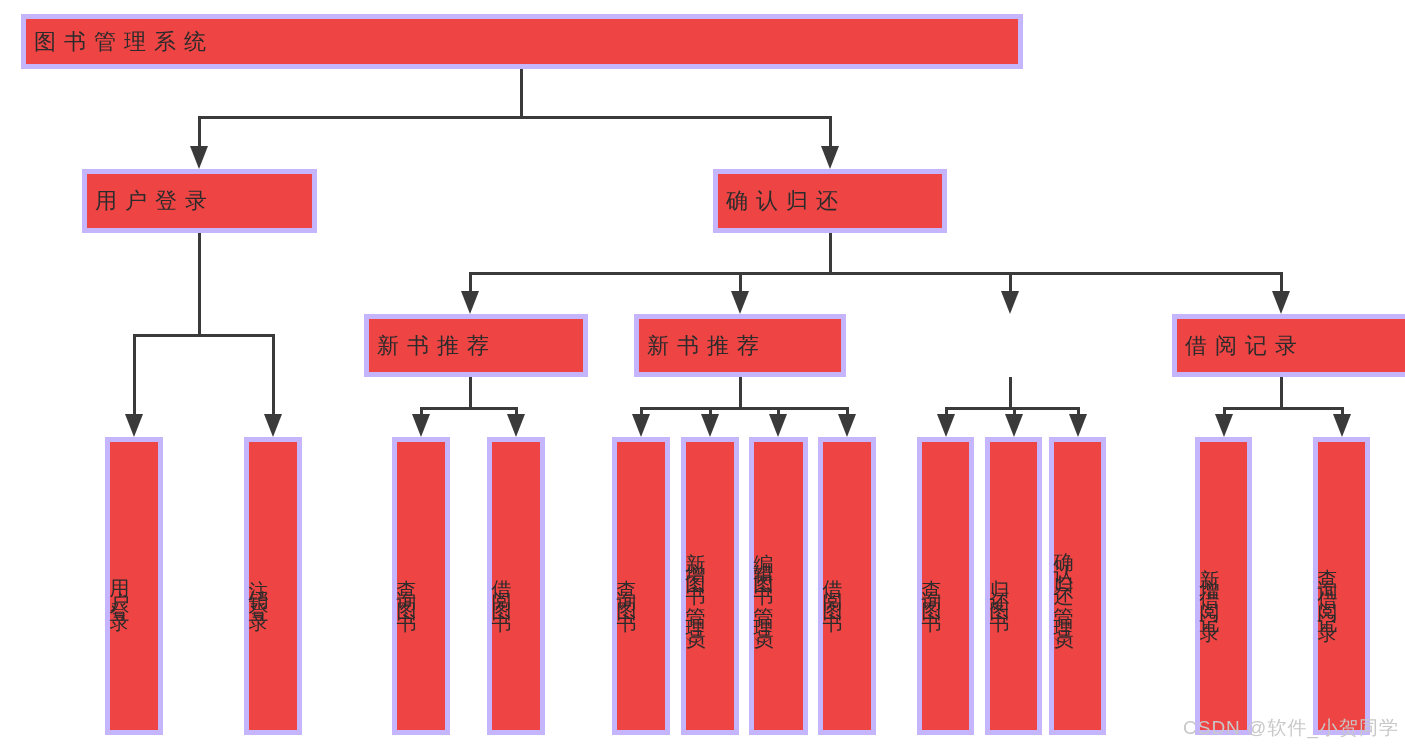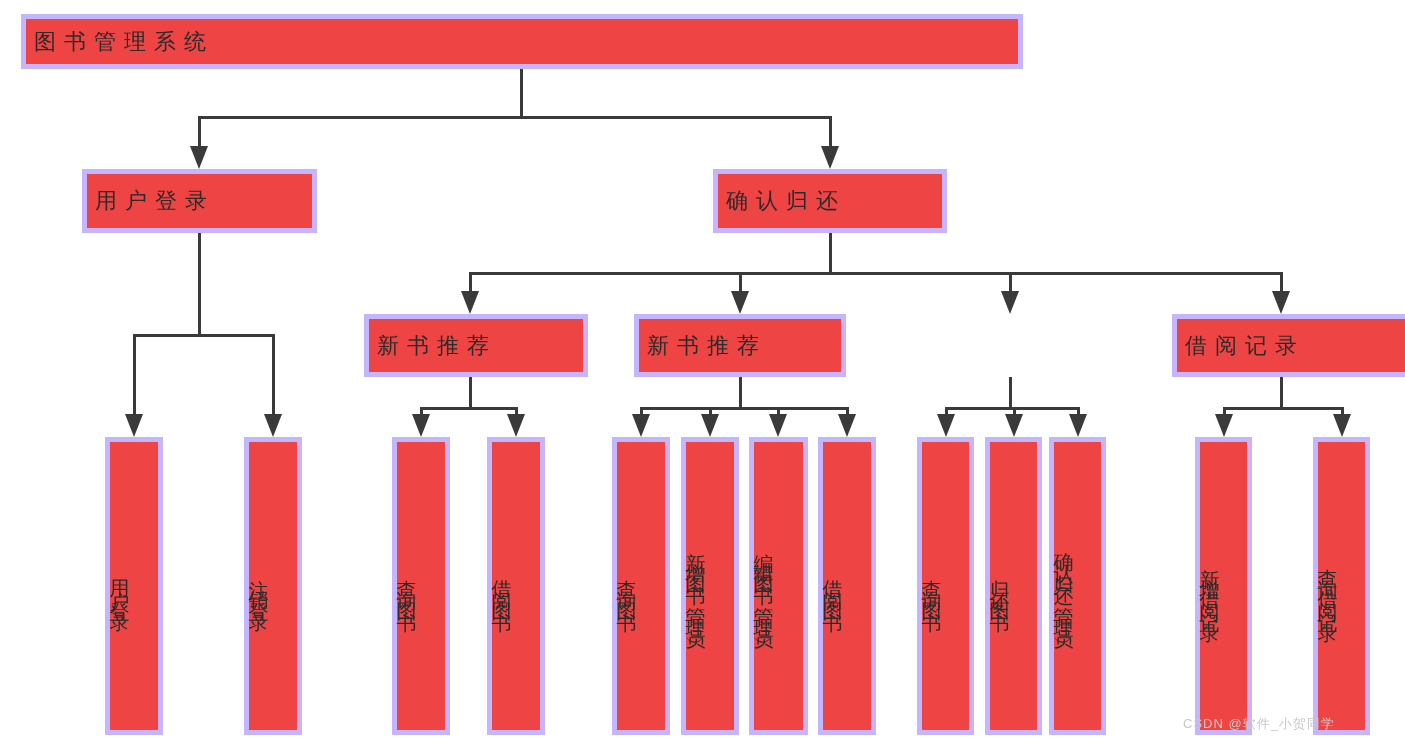--- a/index.html
+++ b/index.html
@@ -31,21 +31,21 @@
     writing-mode:vertical-rl;
     text-orientation:mixed;
     font-size:20px;
     letter-spacing:11px;
     line-height:1;
     white-space:nowrap;
   }
   .watermark{
     position:absolute;
     left:1183px;top:715px;
-    font-size:13px;
+    font-size:19px;
     color:#c8c8c8;
     letter-spacing:1px;
     white-space:nowrap;
   }
   .cline{position:absolute;background:#3a3a3a;}
   .carrow{position:absolute;width:0;height:0;
     border-left:9.5px solid transparent;
     border-right:9.5px solid transparent;
     border-top:23px solid #3a3a3a;}
 </style>

